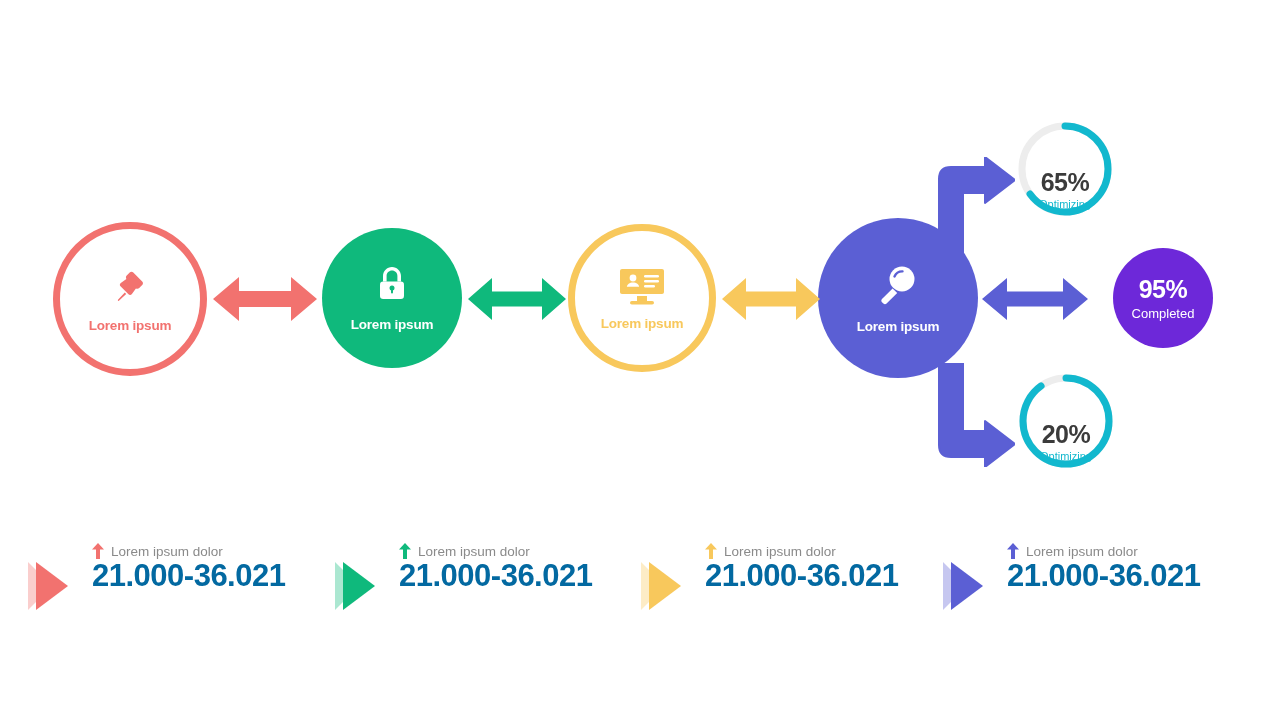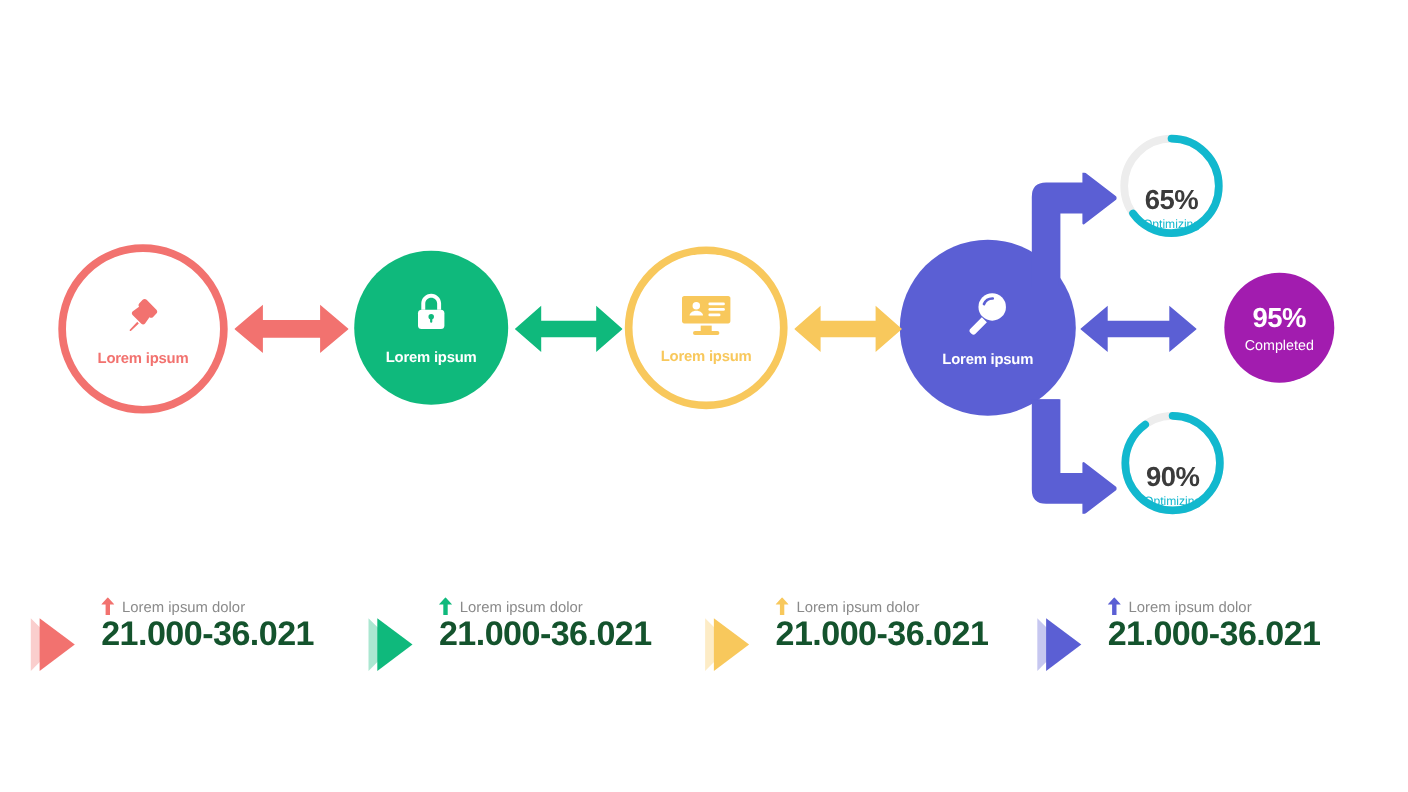--- a/index.html
+++ b/index.html
@@ -113,21 +113,21 @@
     margin-top: 4px;
   }
   #donut-top { left: 1015px; top: 119px; }
   #donut-bottom { left: 1016px; top: 371px; }
 
   #result-solid {
     position: absolute;
     left: 1113px; top: 248px;
     width: 100px; height: 100px;
     border-radius: 50%;
-    background: #a21caf;
+    background: #6d28d9;
     display: flex;
     flex-direction: column;
     align-items: center;
     justify-content: center;
   }
   #result-solid .solid-value {
     font-size: 25px;
     font-weight: bold;
     color: #ffffff;
     letter-spacing: -0.5px;
@@ -181,21 +181,21 @@
   }
   .legend-item .up-arrow { line-height: 0; display: block; }
   .legend-item .legend-title {
     font-size: 13.5px;
     color: #8A8A8A;
     white-space: nowrap;
   }
   .legend-item .legend-value {
     font-size: 31px;
     font-weight: bold;
-    color: #14532d;
+    color: #0369a1;
     letter-spacing: -0.5px;
     white-space: nowrap;
     margin-top: 7px;
     line-height: 1;
   }
   #legend-item-0 { left: 22px; }
   #legend-item-1 { left: 329px; }
   #legend-item-2 { left: 635px; }
   #legend-item-3 { left: 937px; }
 </style>
@@ -328,21 +328,21 @@
     <span class="solid-value">95%</span>
     <span class="solid-caption">Completed</span>
   </div>
 
   <div class="donut" id="donut-bottom">
     <svg width="100" height="100" viewBox="0 0 100 100">
       <circle cx="50" cy="50" r="43" fill="none" stroke="#EDEDED" stroke-width="7"></circle>
       <circle cx="50" cy="50" r="43" fill="none" stroke="#12B8CE" stroke-width="7" stroke-linecap="round" stroke-dasharray="243.2 27.0" stroke-dashoffset="0" transform="rotate(-90 50 50)"></circle>
     </svg>
     <span class="donut-text">
-      <span class="donut-value">90%</span>
+      <span class="donut-value">20%</span>
       <span class="donut-caption">Optimizing</span>
     </span>
   </div>
 
   <div id="legend">
 
     <div class="legend-item" id="legend-item-0">
       <span class="marker">
         <svg width="70" height="90" viewBox="0 0 70 90">
           <path d="M6 34 L6 82 L30 58 Z" fill="#F2726F" opacity="0.35"></path>

